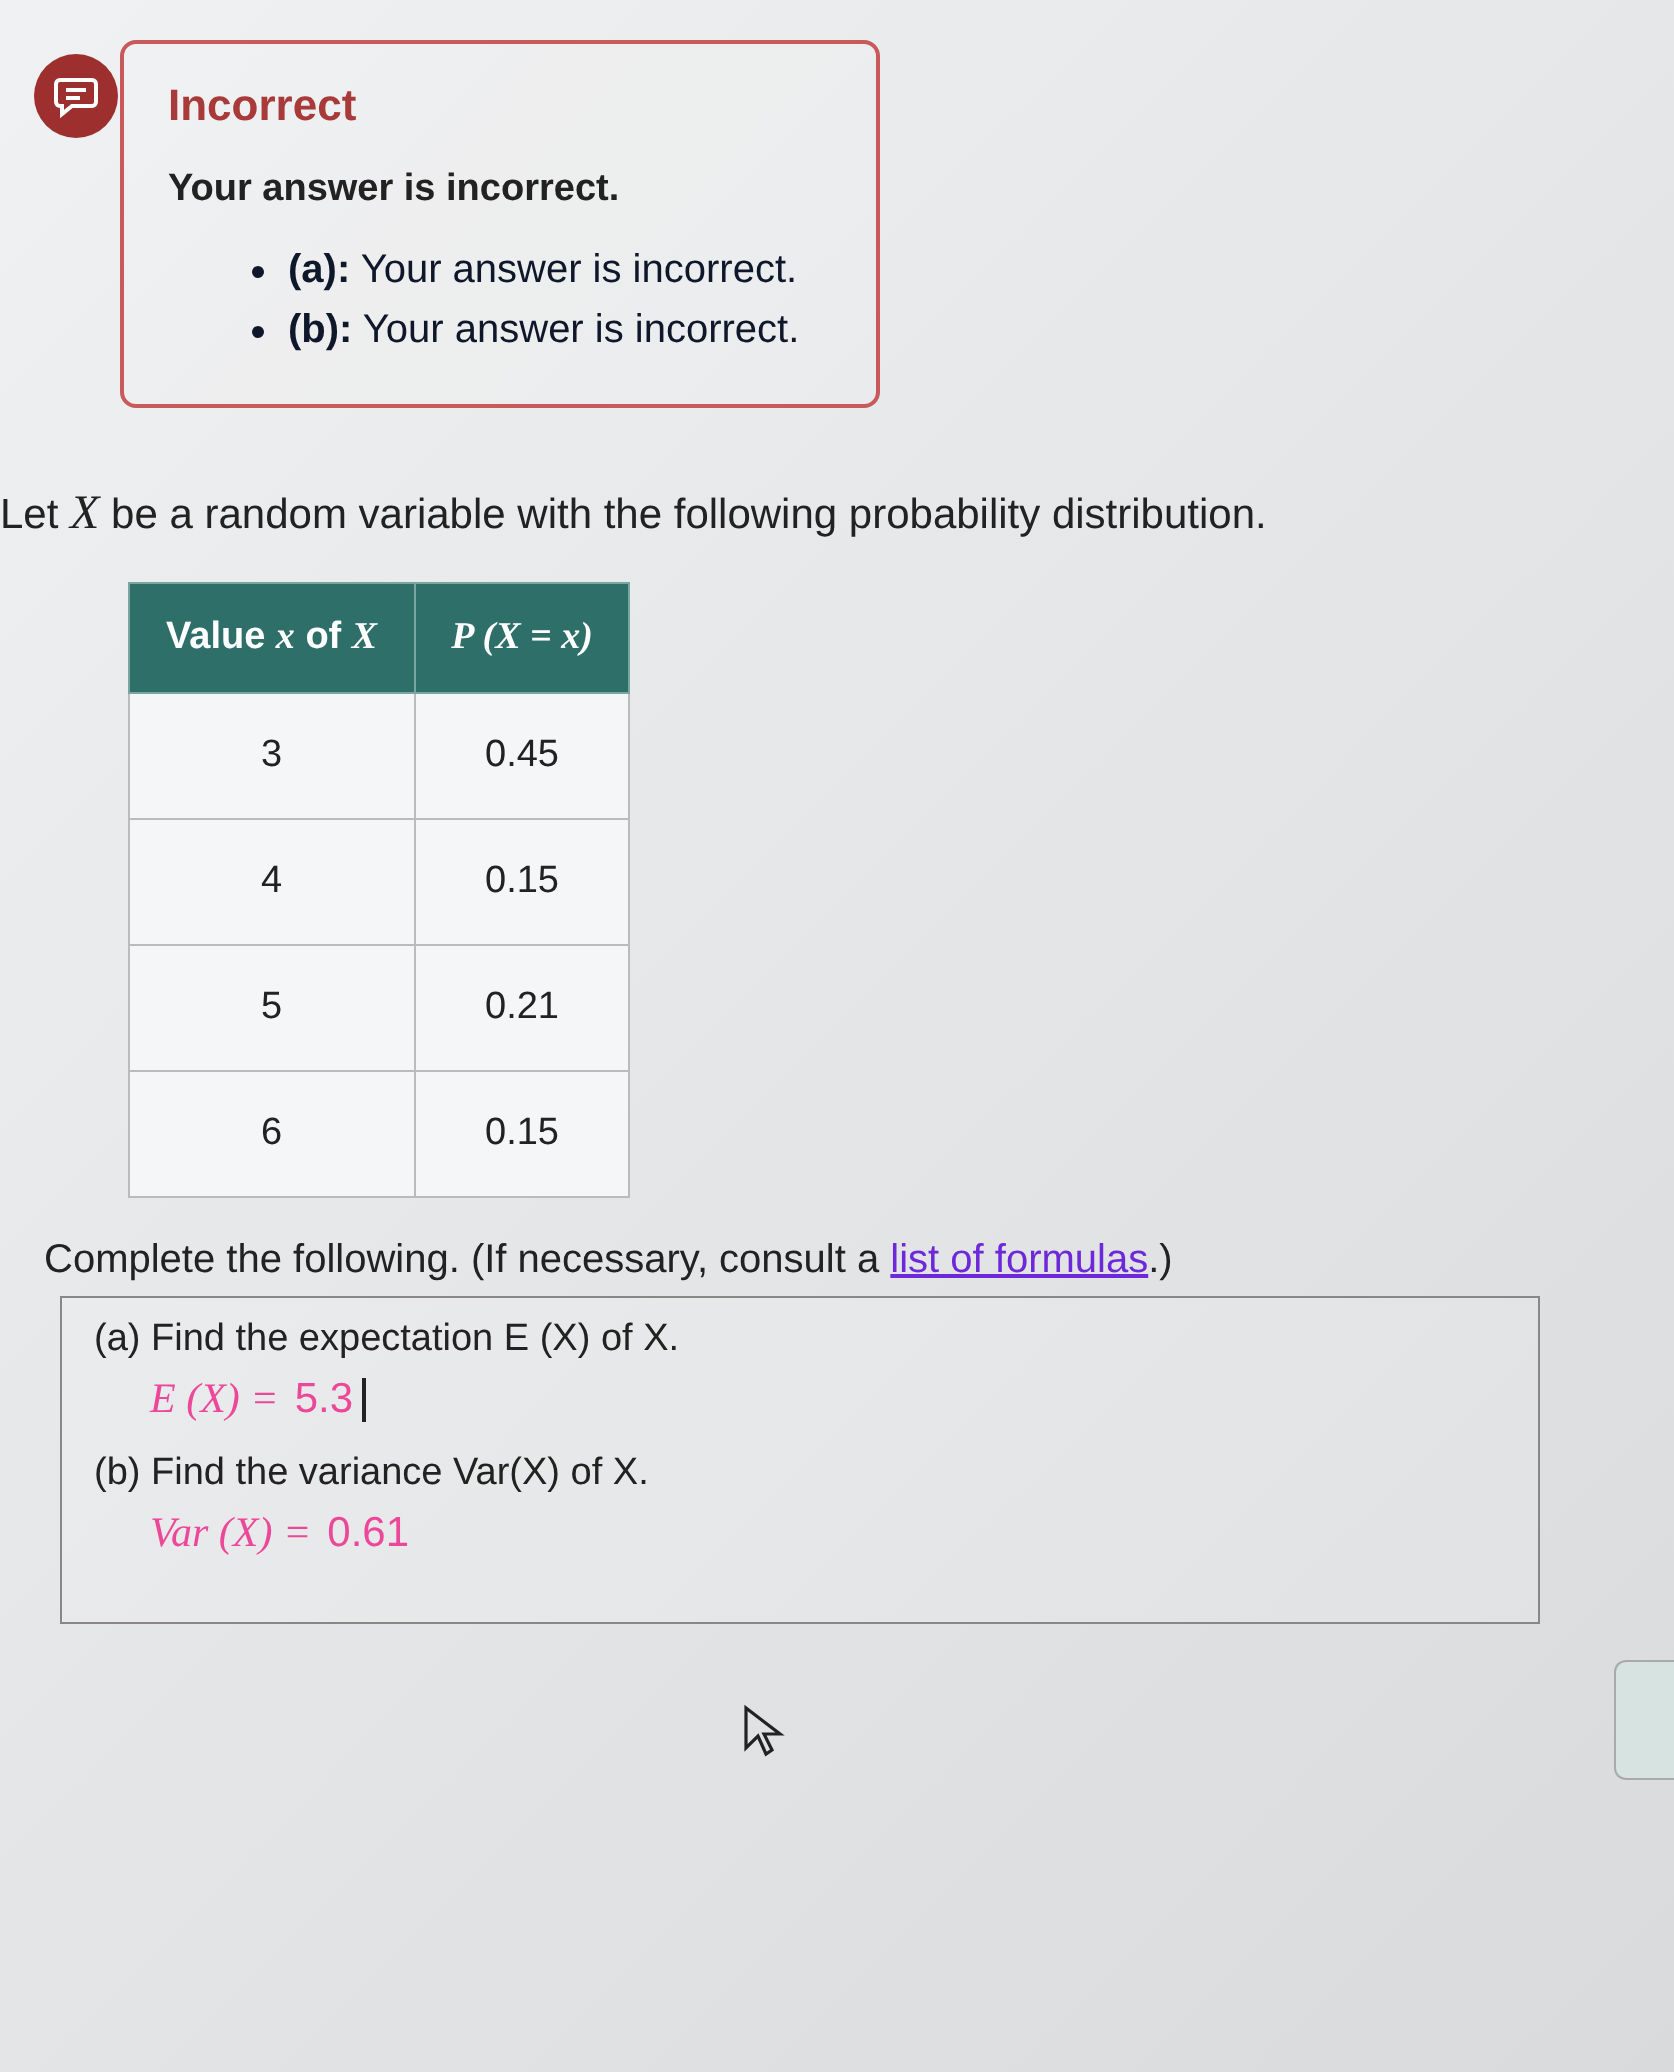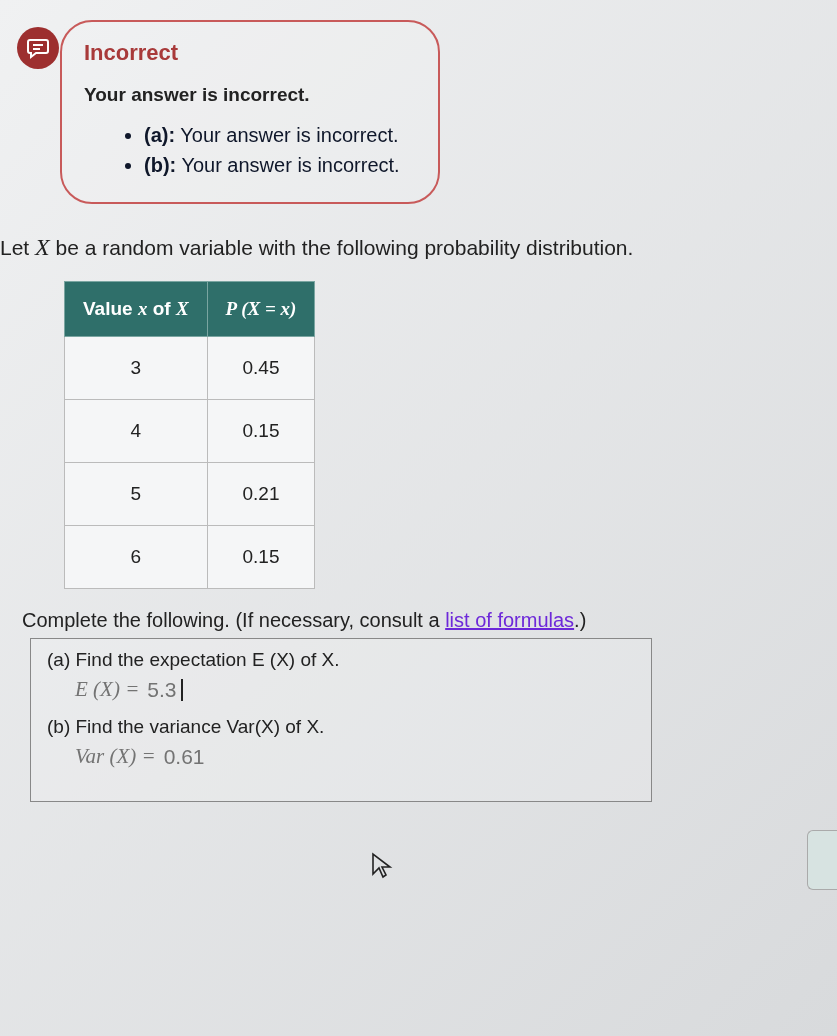--- a/index.html
+++ b/index.html
@@ -8,23 +8,23 @@
     background: #e8e9ea;
     background: linear-gradient(135deg, #f0f1f2 0%, #d8dadc 100%);
     width: 837px;
     height: 1036px;
     position: relative;
     color: #333;
     overflow: hidden;
   }
   .feedback-box {
     position: relative;
-    margin: 20px 20px 30px 60px;
+    margin: 20px 20px 40px 60px;
     border: 2px solid #c85a5a;
-    border-radius: 32px;
+    border-radius: 8px;
     padding: 18px 28px 22px 22px;
     width: 380px;
     background: rgba(255,255,255,0.1);
   }
   .feedback-icon {
     position: absolute;
     left: -45px;
     top: 5px;
     width: 42px;
     height: 42px;
@@ -88,29 +88,29 @@
   .formulas-link {
     color: #6d28d9;
     text-decoration: underline;
   }
 
   .answer-box {
     margin: 4px 40px 20px 30px;
     border: 1px solid #888;
     background: rgba(255,255,255,0.15);
     padding: 10px 16px 18px 16px;
-    width: 622px;
+    width: 740px;
   }
   .part-label { font-size: 19px; margin-bottom: 6px; color: #222; }
   .eqline {
     font-size: 21px;
     font-style: italic;
     font-family: 'Times New Roman', serif;
     margin: 4px 0 14px 28px;
-    color: #737373;
+    color: #ec4899;
     display: flex;
     align-items: center;
     gap: 8px;
   }
   .eqline .val { font-style: normal; font-family: Arial, sans-serif; }
   .cursor-caret {
     display: inline-block;
     width: 1px;
     height: 22px;
     border-right: 2px solid #222;

